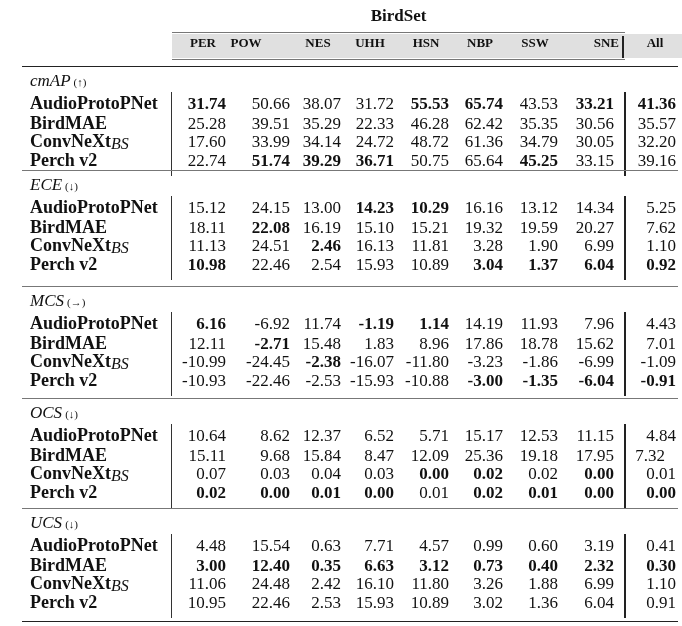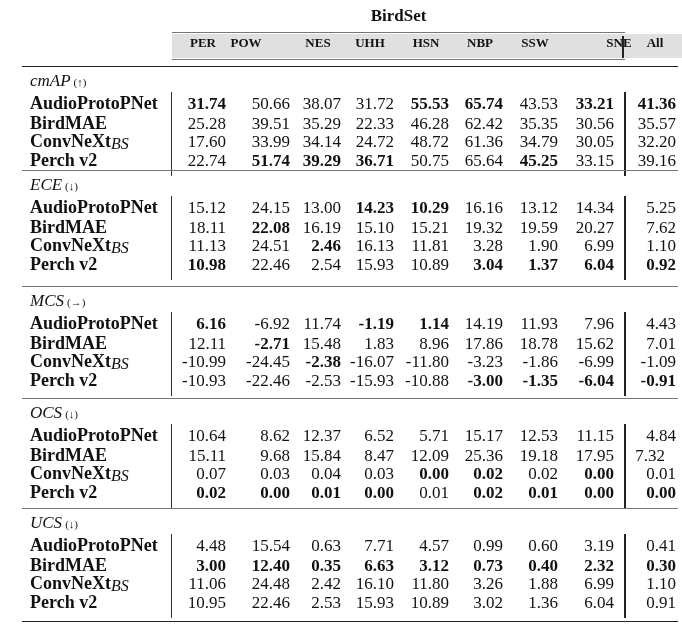--- a/index.html
+++ b/index.html
@@ -49,21 +49,21 @@
     <div class="hdr-rule-top"></div>
     <div class="hdr-band"></div>
     <div class="hdr-rule-bot"></div>
     <div class="col-hdr" style="left: 173px; width: 60px;">PER</div>
     <div class="col-hdr" style="left: 216px; width: 60px;">POW</div>
     <div class="col-hdr" style="left: 288px; width: 60px;">NES</div>
     <div class="col-hdr" style="left: 340px; width: 60px;">UHH</div>
     <div class="col-hdr" style="left: 396px; width: 60px;">HSN</div>
     <div class="col-hdr" style="left: 450px; width: 60px;">NBP</div>
     <div class="col-hdr" style="left: 505px; width: 60px;">SSW</div>
-    <div class="col-hdr" style="left: 589px; width: 60px;">SNE</div>
+    <div class="col-hdr" style="left: 559px; width: 60px; text-align: right;">SNE</div>
     <div class="col-hdr" style="left: 625px; width: 60px;">All</div>
     <div class="vline-all" style="top: 36px; height: 22px; left: 622px;"></div>
     <div class="full-rule" style="top: 66px;"></div>
     <div class="sec-label" style="top: 71px;"><span>cmAP</span><span class="arrow">(↑)</span></div>
     <div class="vline-left" style="top: 92px; height: 84px;"></div>
     <div class="vline-all" style="top: 92px; height: 84px;"></div>
     <div class="row-name" style="top: 94px;"><span>AudioProtoPNet</span></div>
     <div class="cell b" style="top: 94px; left: 166px; width: 60px;">31.74</div>
     <div class="cell" style="top: 94px; left: 230px; width: 60px;">50.66</div>
     <div class="cell" style="top: 94px; left: 281px; width: 60px;">38.07</div>

